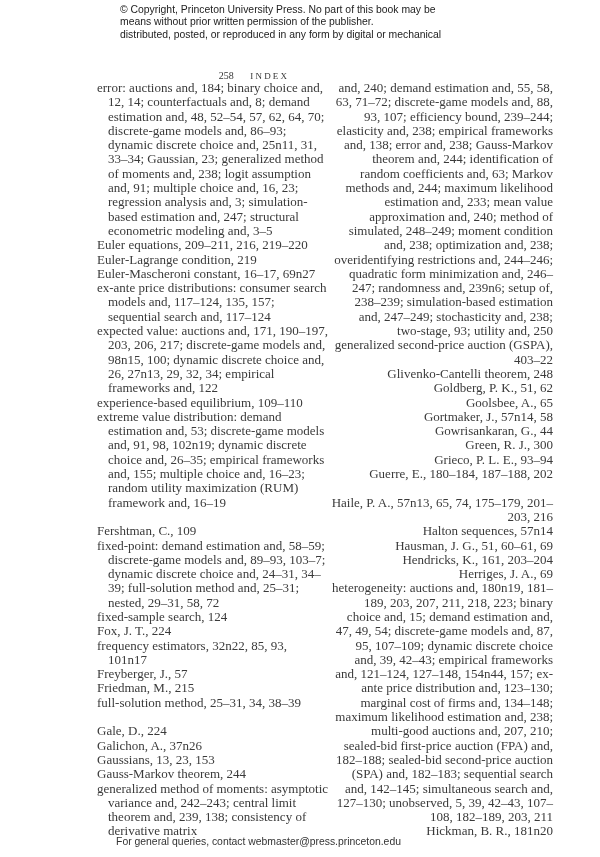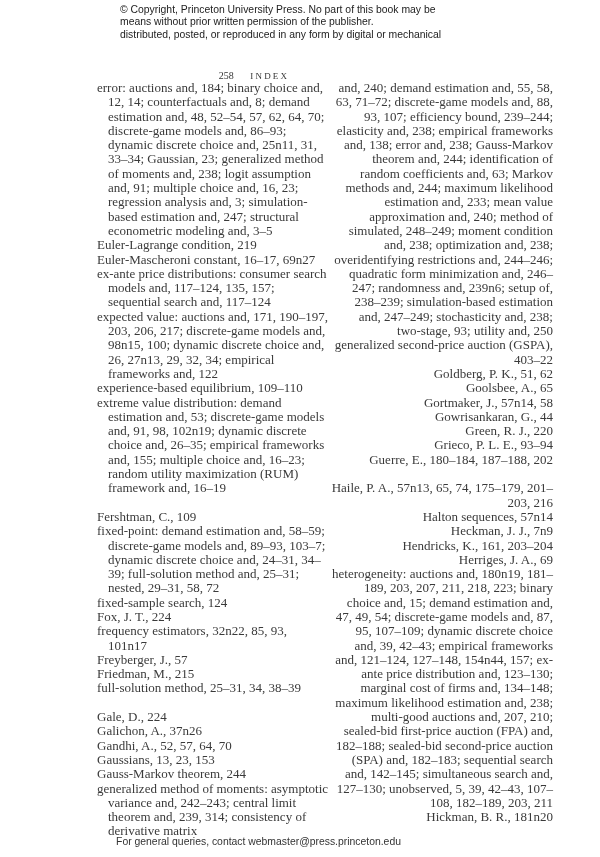--- a/index.html
+++ b/index.html
@@ -40,57 +40,58 @@
   <div>distributed, posted, or reproduced in any form by digital or mechanical</div>
 </div>
 
 <div class="running-head">
   <span class="pn">258</span>
   <span class="ttl">INDEX</span>
 </div>
 
 <div class="col left">
   <p class="entry">error: auctions and, 184; binary choice and, 12, 14; counterfactuals and, 8; demand estimation and, 48, 52–54, 57, 62, 64, 70; discrete-game models and, 86–93; dynamic discrete choice and, 25n11, 31, 33–34; Gaussian, 23; generalized method of moments and, 238; logit assumption and, 91; multiple choice and, 16, 23; regression analysis and, 3; simulation-based estimation and, 247; structural econometric modeling and, 3–5</p>
+  <p class="entry">Euler equations, 209–211, 216, 219–220</p>
   <p class="entry">Euler-Lagrange condition, 219</p>
   <p class="entry">Euler-Mascheroni constant, 16–17, 69n27</p>
   <p class="entry">ex-ante price distributions: consumer search models and, 117–124, 135, 157; sequential search and, 117–124</p>
   <p class="entry">expected value: auctions and, 171, 190–197, 203, 206, 217; discrete-game models and, 98n15, 100; dynamic discrete choice and, 26, 27n13, 29, 32, 34; empirical frameworks and, 122</p>
   <p class="entry">experience-based equilibrium, 109–110</p>
   <p class="entry">extreme value distribution: demand estimation and, 53; discrete-game models and, 91, 98, 102n19; dynamic discrete choice and, 26–35; empirical frameworks and, 155; multiple choice and, 16–23; random utility maximization (RUM) framework and, 16–19</p>
   <div class="gap"></div>
   <p class="entry">Fershtman, C., 109</p>
   <p class="entry">fixed-point: demand estimation and, 58–59; discrete-game models and, 89–93, 103–7; dynamic discrete choice and, 24–31, 34–39; full-solution method and, 25–31; nested, 29–31, 58, 72</p>
   <p class="entry">fixed-sample search, 124</p>
   <p class="entry">Fox, J. T., 224</p>
   <p class="entry">frequency estimators, 32n22, 85, 93, 101n17</p>
   <p class="entry">Freyberger, J., 57</p>
   <p class="entry">Friedman, M., 215</p>
   <p class="entry">full-solution method, 25–31, 34, 38–39</p>
   <div class="gap"></div>
   <p class="entry">Gale, D., 224</p>
   <p class="entry">Galichon, A., 37n26</p>
-  <p class="entry">Gandhi, A., 52, 57, 64, 70</p>
   <p class="entry">Gaussians, 13, 23, 153</p>
   <p class="entry">Gauss-Markov theorem, 244</p>
-  <p class="entry">generalized method of moments: asymptotic variance and, 242–243; central limit theorem and, 239, 314; consistency of derivative matrix</p>
+  <p class="entry">generalized method of moments: asymptotic variance and, 242–243; central limit theorem and, 239, 138; consistency of derivative matrix</p>
 </div>
 
 <div class="col right">
   <p class="entry cont">and, 240; demand estimation and, 55, 58, 63, 71–72; discrete-game models and, 88, 93, 107; efficiency bound, 239–244; elasticity and, 238; empirical frameworks and, 138; error and, 238; Gauss-Markov theorem and, 244; identification of random coefficients and, 63; Markov methods and, 244; maximum likelihood estimation and, 233; mean value approximation and, 240; method of simulated, 248–249; moment condition and, 238; optimization and, 238; overidentifying restrictions and, 244–246; quadratic form minimization and, 246–247; randomness and, 239n6; setup of, 238–239; simulation-based estimation and, 247–249; stochasticity and, 238; two-stage, 93; utility and, 250</p>
   <p class="entry">generalized second-price auction (GSPA), 403–22</p>
+  <p class="entry">Glivenko-Cantelli theorem, 248</p>
   <p class="entry">Goldberg, P. K., 51, 62</p>
   <p class="entry">Goolsbee, A., 65</p>
   <p class="entry">Gortmaker, J., 57n14, 58</p>
   <p class="entry">Gowrisankaran, G., 44</p>
-  <p class="entry">Green, R. J., 220</p>
+  <p class="entry">Green, R. J., 300</p>
   <p class="entry">Grieco, P. L. E., 93–94</p>
   <p class="entry">Guerre, E., 180–184, 187–188, 202</p>
   <div class="gap"></div>
   <p class="entry">Haile, P. A., 57n13, 65, 74, 175–179, 201–203, 216</p>
   <p class="entry">Halton sequences, 57n14</p>
-  <p class="entry">Heckman, J. J., 7n9</p>
+  <p class="entry">Hausman, J. G., 51, 60–61, 69</p>
   <p class="entry">Hendricks, K., 161, 203–204</p>
   <p class="entry">Herriges, J. A., 69</p>
   <p class="entry">heterogeneity: auctions and, 180n19, 181–189, 203, 207, 211, 218, 223; binary choice and, 15; demand estimation and, 47, 49, 54; discrete-game models and, 87, 95, 107–109; dynamic discrete choice and, 39, 42–43; empirical frameworks and, 121–124, 127–148, 154n44, 157; ex-ante price distribution and, 123–130; marginal cost of firms and, 134–148; maximum likelihood estimation and, 238; multi-good auctions and, 207, 210; sealed-bid first-price auction (FPA) and, 182–188; sealed-bid second-price auction (SPA) and, 182–183; sequential search and, 142–145; simultaneous search and, 127–130; unobserved, 5, 39, 42–43, 107–108, 182–189, 203, 211</p>
   <p class="entry">Hickman, B. R., 181n20</p>
 </div>
 
 <div class="footer">For general queries, contact webmaster@press.princeton.edu</div>
 
 </body></html>

